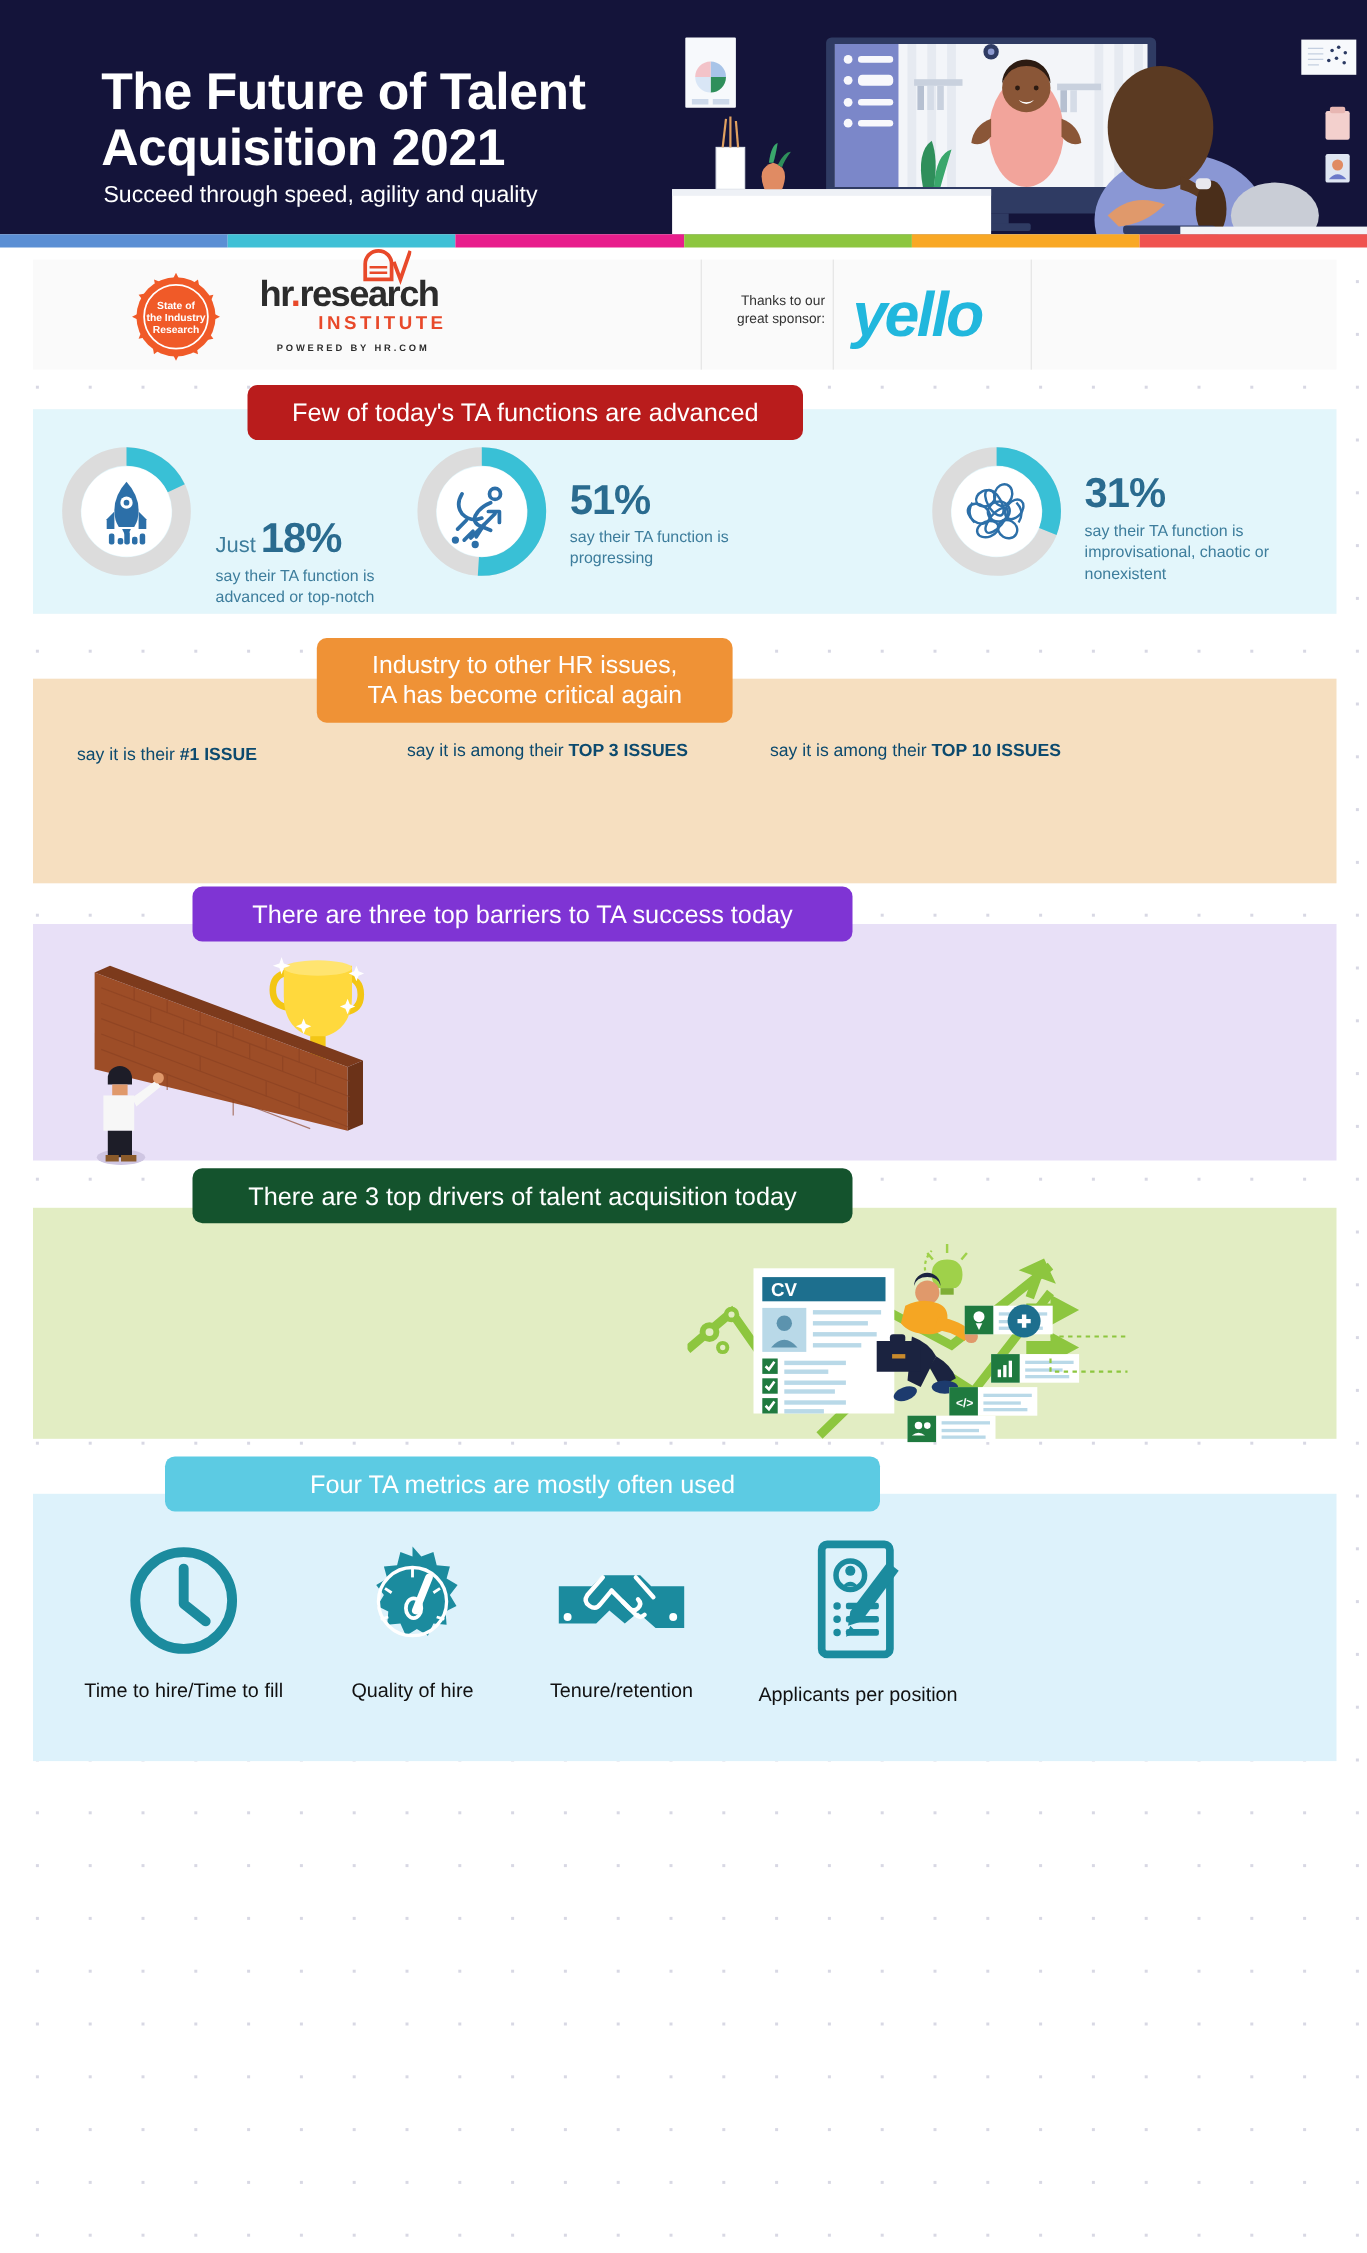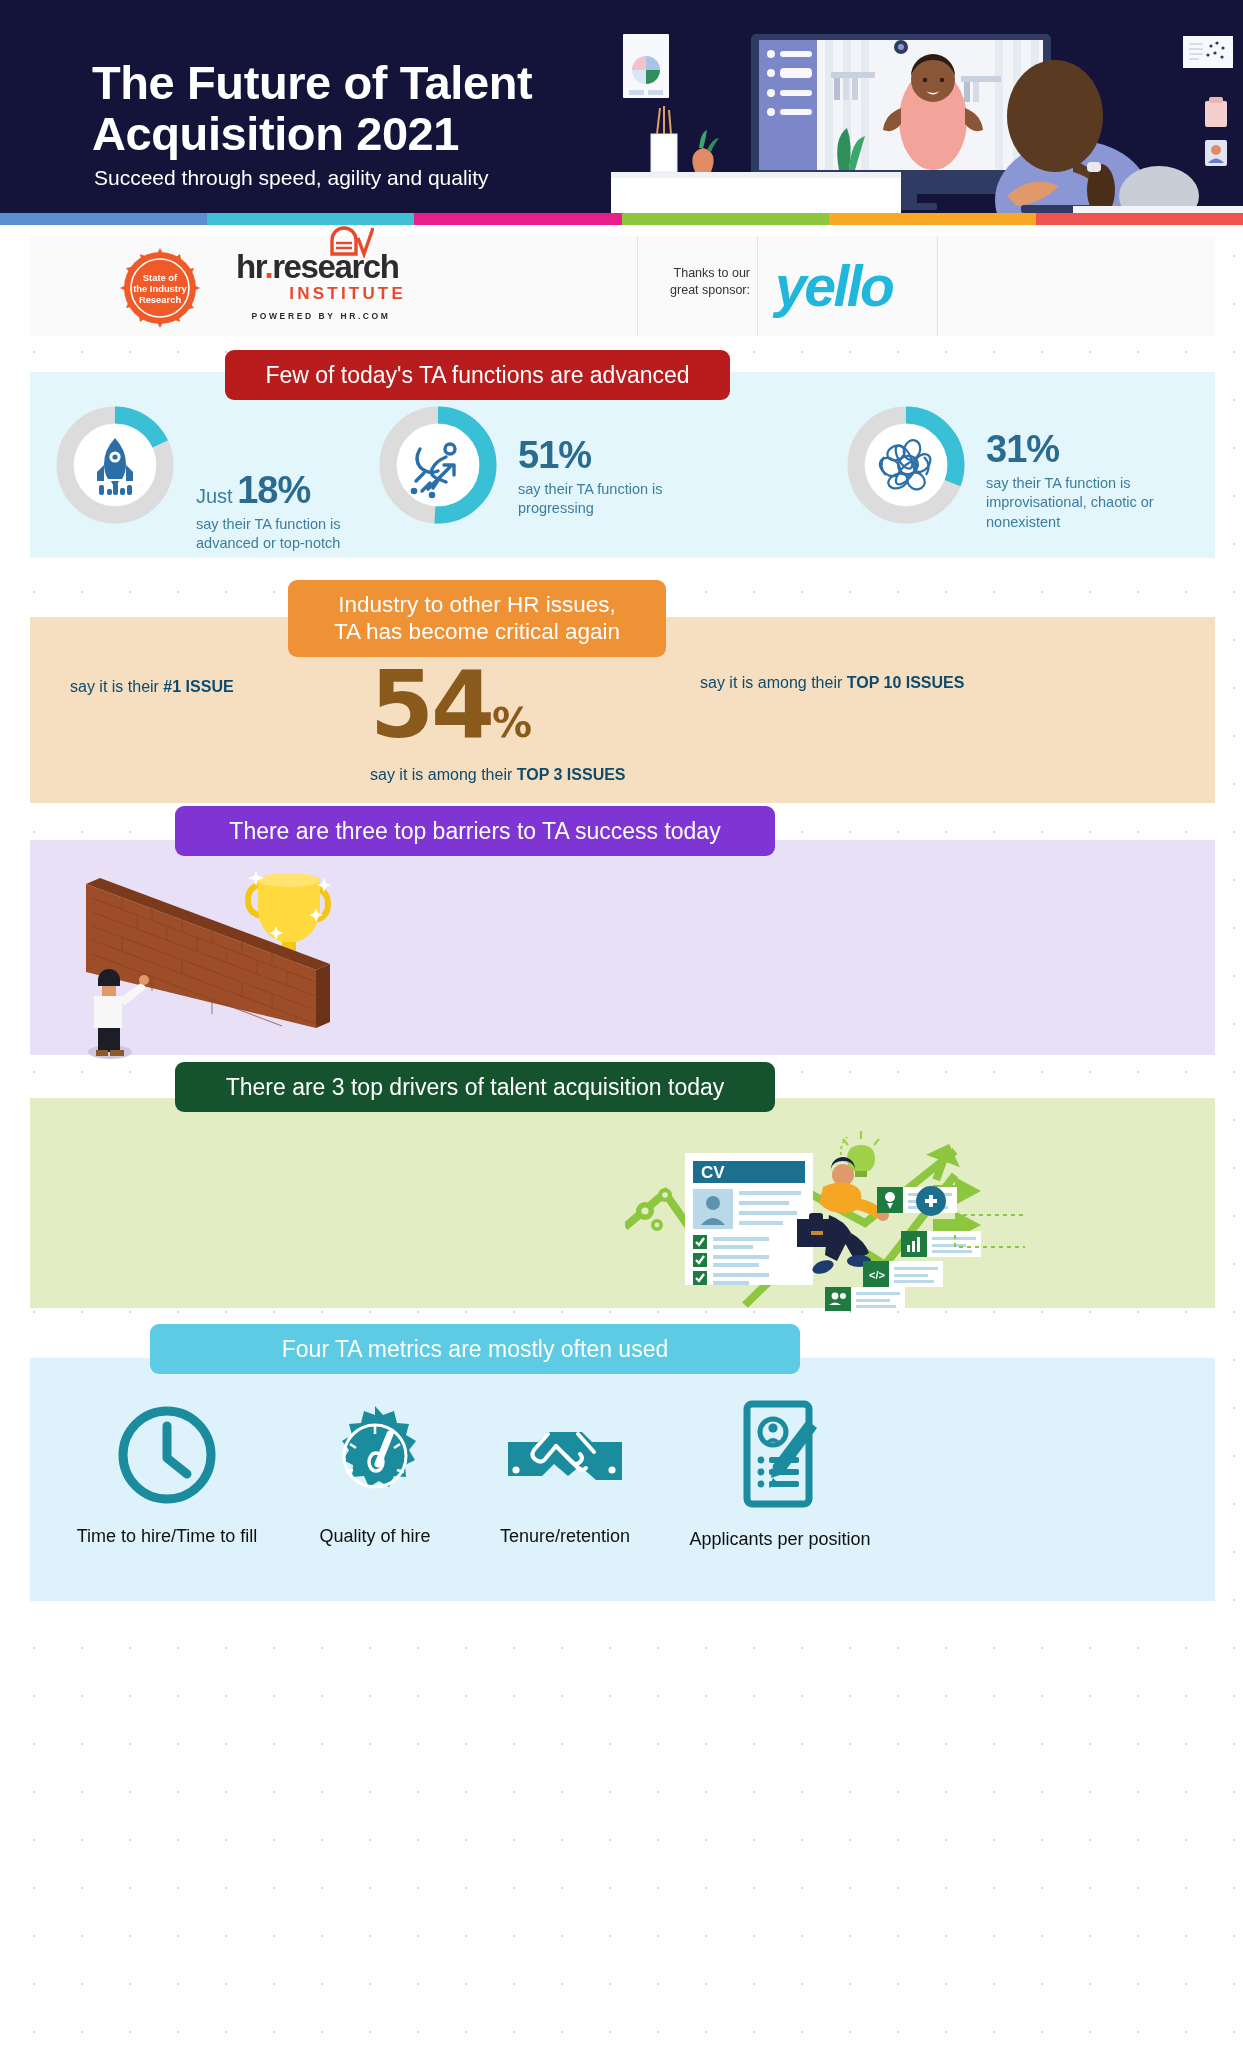--- a/index.html
+++ b/index.html
@@ -374,23 +374,20 @@
   <div>TA has become critical again</div>
 </div>
 
 <div style="position:absolute; left:70px; top:664px; z-index:5;">
   <div class="huge-cap">
     <span>say it is their </span><b>#1 ISSUE</b>
   </div>
 </div>
 
 <div style="position:absolute; left:370px; top:660px; z-index:5;">
-  <div class="huge">
-    <span>54</span><span class="pc">%</span>
-  </div>
   <div class="huge-cap">
     <span>say it is among their </span><b>TOP 3 ISSUES</b>
   </div>
 </div>
 
 <div style="position:absolute; left:700px; top:660px; z-index:5;">
   <div class="huge-cap">
     <span>say it is among their </span><b>TOP 10 ISSUES</b>
   </div>
 </div>

